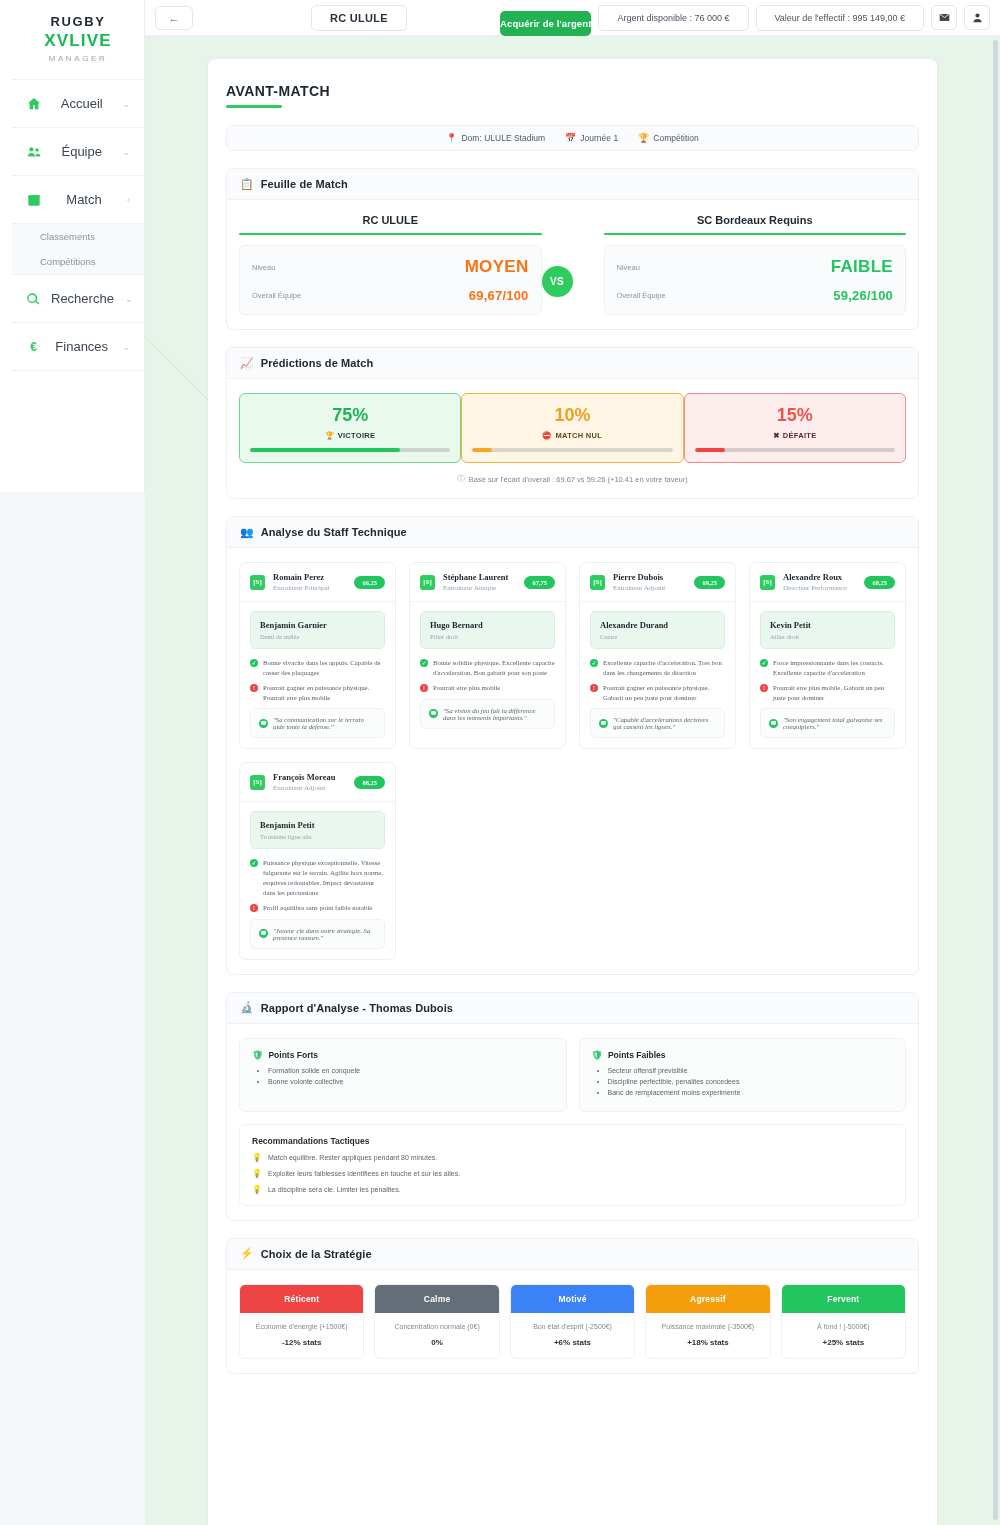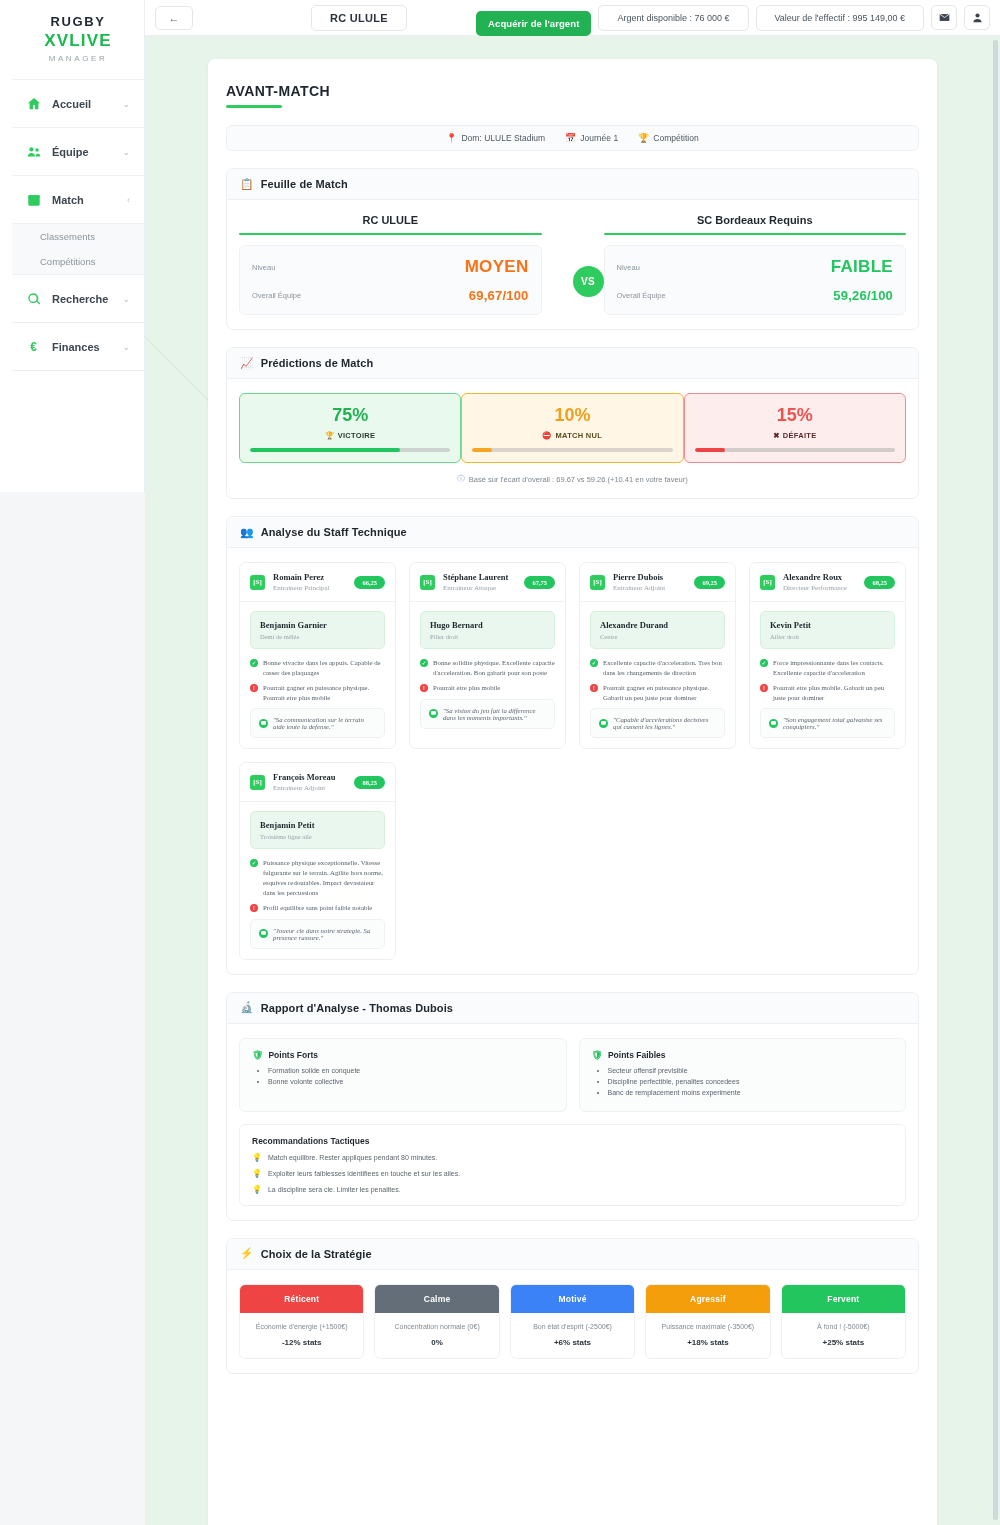--- a/index.html
+++ b/index.html
@@ -25,21 +25,21 @@
   .brand-manager { font-size: 8px; letter-spacing: 2.6px; color: #9aa4ad; margin-top: 3px; }
 
   .nav { padding: 0; }
   .nav-item {
     display: flex; align-items: center; gap: 11px;
     padding: 16px 14px; cursor: pointer;
     border-bottom: 1px solid #eef1f3;
     position: relative;
   }
   .nav-item:last-of-type { border-bottom: 1px solid #eef1f3; }
-  .nav-label { font-size: 11px; color: #3c4650; font-weight: 700; flex: 1; }
+  .nav-label { font-size: 13px; color: #3c4650; font-weight: 400; flex: 1; text-align: center; }
   .nav-ico { width: 15px; height: 15px; display: flex; align-items: center; justify-content: center; color: #2ecc5f; }
   .nav-ico svg { width: 14px; height: 14px; fill: #2ecc5f; }
   .chev { color: #b6bec6; font-size: 9px; }
   .subnav { background: #f7f9fa; border-bottom: 1px solid #eef1f3; }
   .subnav-item { padding: 7px 14px 7px 28px; font-size: 9.5px; color: #8b959e; cursor: pointer; }
 
   
   .main { flex: 1; position: relative; display: flex; flex-direction: column; }
   .topbar {
     height: 36px; background: #fff; display: flex; align-items: center;
@@ -53,21 +53,21 @@
   }
   .club-chip {
     margin-left: 110px;
     border: 1px solid #e3e7ea; border-radius: 5px; background: #fff;
     padding: 6px 18px; font-size: 11px; font-weight: 700; color: #2a333c; letter-spacing: .3px;
     cursor: pointer;
   }
   .topbar-right { margin-left: auto; display: flex; align-items: center; gap: 7px; }
   .btn-acquire {
     background: #22b254; color: #fff; border: none; border-radius: 5px;
-    padding: 7px 12px; font-size: 9.5px; font-weight: 600; cursor: pointer; letter-spacing: .1px; margin-top: 12px;
+    padding: 7px 0; font-size: 9.5px; font-weight: 600; cursor: pointer; letter-spacing: .1px; margin-top: 12px;
   }
   .pill {
     border: 1px solid #e3e7ea; border-radius: 5px; background: #fff;
     padding: 7px 18px; font-size: 9px; color: #4a545e; cursor: pointer; white-space: nowrap;
   }
   .icon-btn {
     width: 26px; height: 25px; border: 1px solid #e3e7ea; border-radius: 5px; background: #fff;
     display: flex; align-items: center; justify-content: center; cursor: pointer; color: #4a545e;
   }
   .icon-btn svg { width: 11px; height: 11px; fill: #3b444d; }
@@ -118,21 +118,21 @@
   .team-rule { height: 2px; background: #2ecc5f; border-radius: 2px; }
   .team-box {
     margin-top: 10px; background: #fafbfc; border: 1px solid #eef1f3; border-radius: 6px;
     padding: 11px 12px;
   }
   .trow { display: flex; align-items: center; justify-content: space-between; }
   .trow + .trow { margin-top: 11px; }
   .tlabel { font-size: 7.5px; color: #8c959d; }
   .tval-big { font-size: 17px; font-weight: 800; letter-spacing: .3px; }
   .tval-mid { font-size: 13px; font-weight: 800; letter-spacing: .2px; }
-  .vs-wrap { width: 62px; display: flex; align-items: center; justify-content: flex-end; }
+  .vs-wrap { width: 62px; display: flex; align-items: center; justify-content: flex-start; }
   .vs {
     width: 31px; height: 31px; border-radius: 50%; background: #2ecc5f; color: #fff;
     display: flex; align-items: center; justify-content: center;
     font-size: 10px; font-weight: 800; letter-spacing: .3px; margin-top: 34px;
   }
 
   
   .pred-row { display: flex; }
   .pred {
     flex: 1; border-radius: 6px; padding: 11px 10px 10px; text-align: center;

